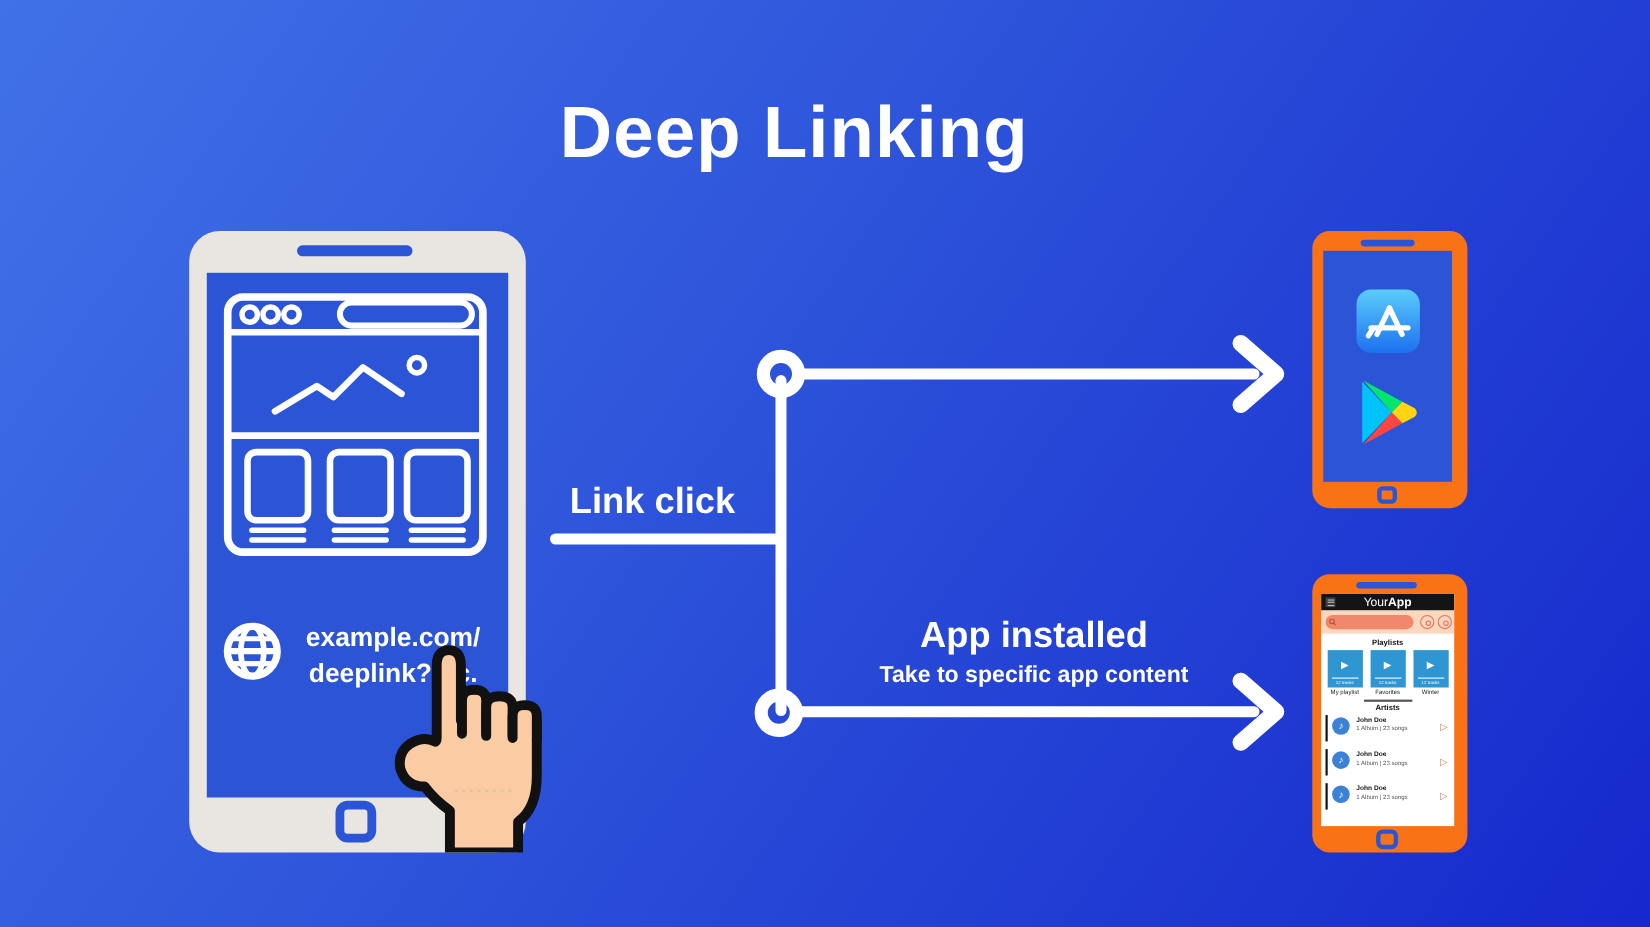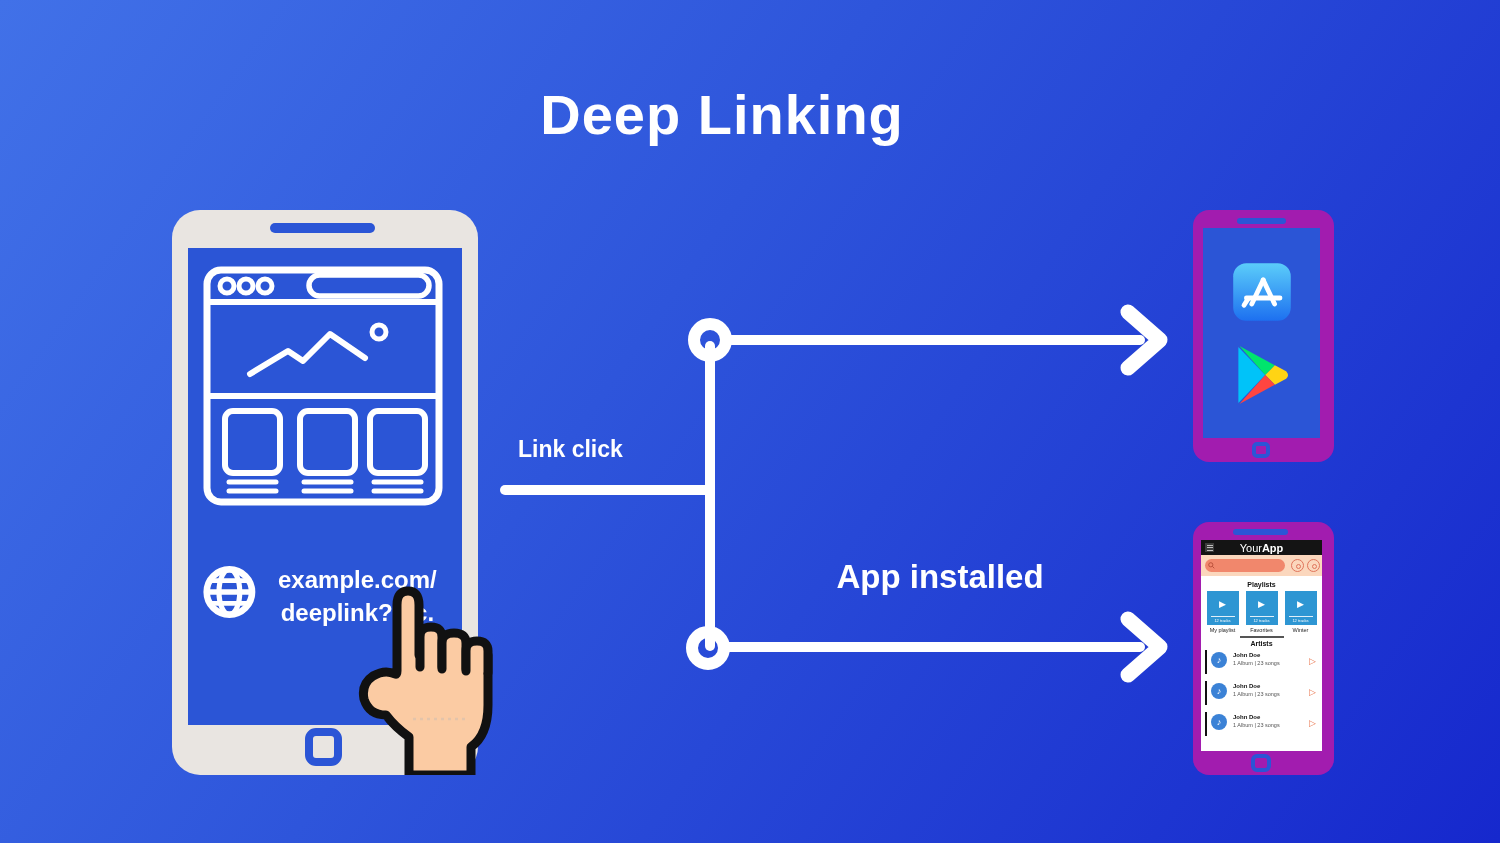--- a/index.html
+++ b/index.html
@@ -5,26 +5,26 @@
   * { margin:0; padding:0; box-sizing:border-box; }
   html,body { width:1500px; height:843px; overflow:hidden; }
   body {
     font-family:"Liberation Sans", sans-serif;
     background:linear-gradient(125deg,#4171e8 0%,#2e55db 42%,#1628cd 100%);
     position:relative; color:#fff;
   }
   .abs { position:absolute; }
   
   #title { left:472px; top:82px; width:500px; text-align:center;
-    font-size:56px; font-weight:700; letter-spacing:1px; }
+    font-size:66px; font-weight:700; letter-spacing:1px; }
   
   #connectors { left:0; top:0; width:1500px; height:843px; z-index:1; }
   
   .flow-label { z-index:2; }
-  #link-click { left:518px; top:436px; font-size:23px; font-weight:700; }
+  #link-click { left:518px; top:436px; font-size:33px; font-weight:700; }
   .branch-text { left:760px; width:360px; text-align:center; }
   .branch-heading { font-size:33px; font-weight:700; }
   .branch-sub { font-size:21px; font-weight:700; margin-top:6px; }
   #top-branch-text { top:250px; }
   #bottom-branch-text { top:558px; }
   
   #browser-phone { left:172px; top:210px; width:306px; height:565px;
     background:#e9e5e1; border-radius:28px; z-index:2;padding-left:32px; }
   #browser-phone .speaker { left:98px; top:13px; width:105px; height:10px;
     border-radius:5px; background:#2b55d6; }
@@ -32,21 +32,21 @@
     background:#2b55d6; }
   #browser-phone .home-btn { left:133px; top:518px; width:37px; height:38px;
     border:8px solid #2b55d6; border-radius:11px; background:transparent; }
   #browser-svg { left:15px; top:18px; }
   .url-row { left:14px; top:315px; width:246px; display:flex; align-items:flex-start; }
   .url-text { margin-left:10px; width:192px; text-align:center;
     font-size:24px; font-weight:700; line-height:33px; cursor:pointer; }
   
   #hand { left:355px; top:575px; z-index:5; }
   
-  .mini-phone { width:141px; background:#a21caf; border-radius:16px; z-index:2; }
+  .mini-phone { width:141px; background:#f97316; border-radius:16px; z-index:2; }
   #store-phone { left:1193px; top:210px; height:252px; }
   #store-phone .speaker { left:44px; top:8px; width:49px; height:6px;
     border-radius:3px; background:#2b55d6; }
   #store-phone .screen { left:10px; top:18px; width:117px; height:210px;
     background:#2b55d6; display:flex; flex-direction:column;
     align-items:center; justify-content:center; gap:24px; }
   #store-phone .home-btn { left:59px; top:232px; width:18px; height:16px;
     border:4px solid #2b55d6; border-radius:5px; }
   
   #app-phone { left:1193px; top:522px; height:253px; }
@@ -111,20 +111,21 @@
   <path d="M1128,619 L1160,647 L1128,675" stroke="#ffffff" stroke-width="15" stroke-linecap="round" stroke-linejoin="round"></path>
 </svg>
 
 <div class="abs flow-label" id="link-click">Link click</div>
 
 <div class="abs flow-label branch-text" id="top-branch-text">
 </div>
 
 <div class="abs flow-label branch-text" id="bottom-branch-text">
   <div class="branch-heading">App installed</div>
+  <div class="branch-sub">Take to specific app content</div>
 </div>
 
 <div class="abs" id="browser-phone">
   <div class="abs speaker"></div>
   <div class="abs screen">
 
     <svg class="abs" id="browser-svg" width="240" height="240" viewBox="0 0 240 240" fill="none" stroke="#ffffff">
       <rect x="4" y="4" width="232" height="232" rx="14" stroke-width="7"></rect>
       <path d="M4,36 H236" stroke-width="6"></path>
       <g stroke-width="5">

